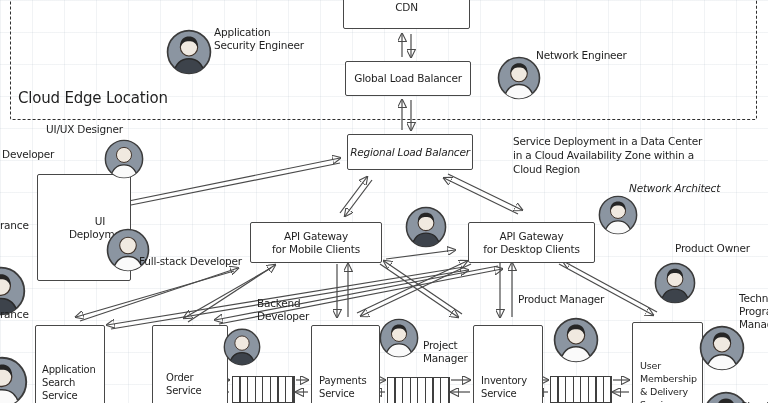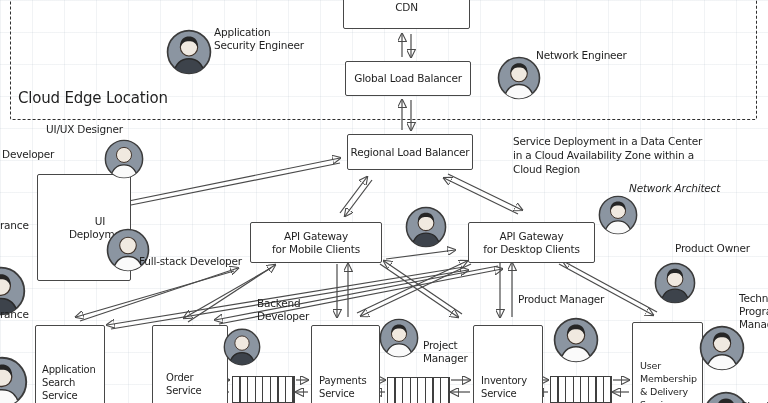--- a/index.html
+++ b/index.html
@@ -142,21 +142,21 @@
     <path d="M451,380 L470,380" marker-end="url(#ah)"></path>
     <path d="M470,392 L451,392" marker-end="url(#ah)"></path>
     <path d="M536,380 L548,380" marker-end="url(#ah)"></path>
     <path d="M548,392 L536,392" marker-end="url(#ah)"></path>
     <path d="M613,380 L629,380" marker-end="url(#ah)"></path>
     <path d="M629,392 L613,392" marker-end="url(#ah)"></path>
   </svg>
 
   <div class="box" style="left:343px;top:-14px;width:125px;height:41px;">CDN</div>
   <div class="box" style="left:345px;top:61px;width:124px;height:33px;">Global Load Balancer</div>
-  <div class="box" style="left:347px;top:134px;width:124px;height:34px;">Regional Load Balancer</div>
+  <div class="box" style="left:347px;top:134px;width:124px;height:34px;font-style:italic;">Regional Load Balancer</div>
   <div class="box" style="left:37px;top:174px;width:60px;height:105px;padding-left:32px;">UI
 Deployment</div>
   <div class="box" style="left:250px;top:222px;width:130px;height:39px;">API Gateway
 for Mobile Clients</div>
   <div class="box" style="left:468px;top:222px;width:125px;height:39px;">API Gateway
 for Desktop Clients</div>
   <div class="box svc" style="left:35px;top:325px;width:62px;height:82px;padding:37px 0 0 6px;">Application
 Search
 Service</div>
   <div class="box svc" style="left:152px;top:325px;width:61px;height:82px;padding:45px 0 0 13px;">Order

